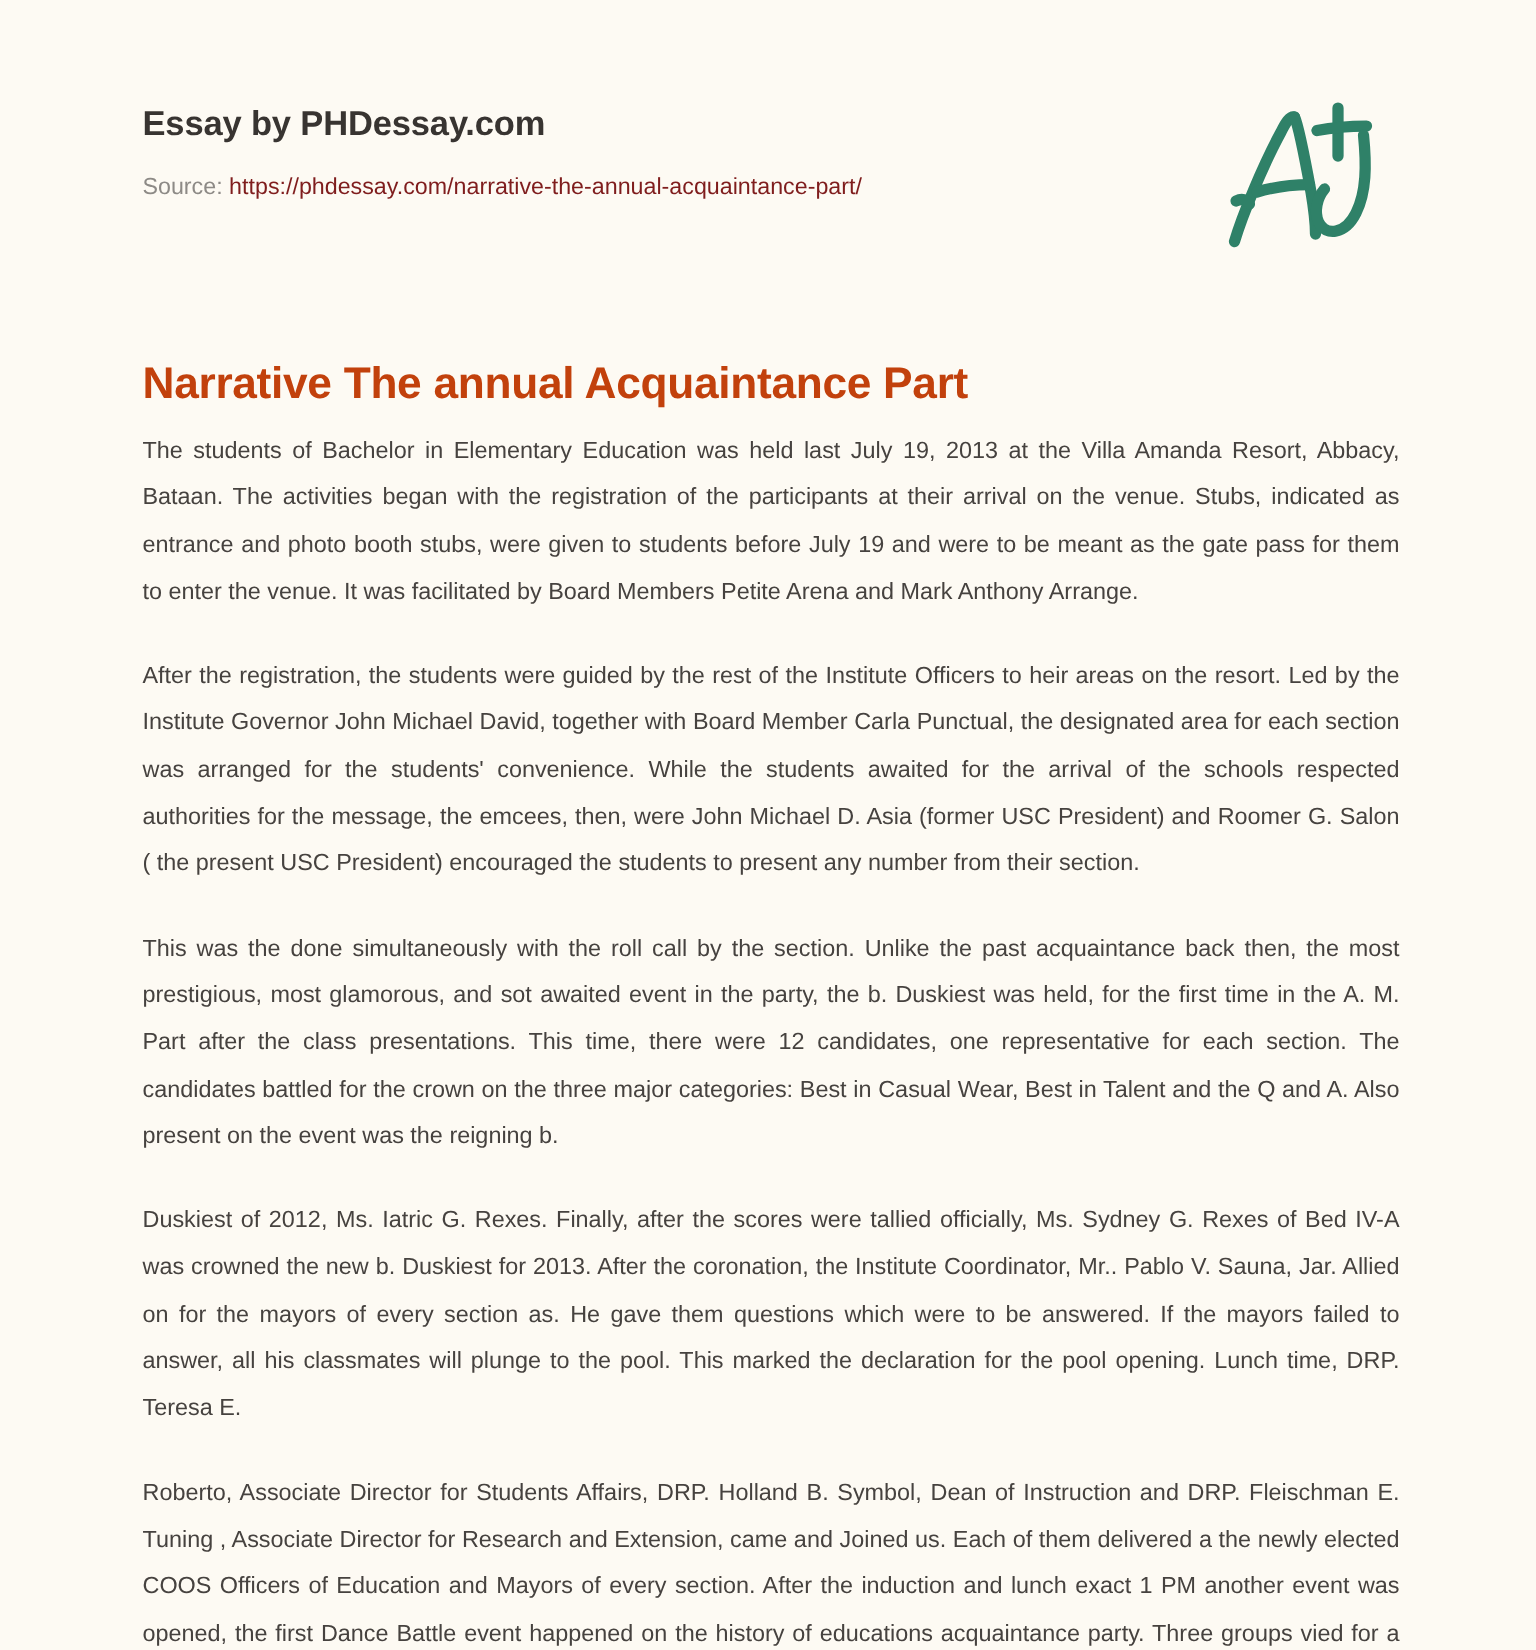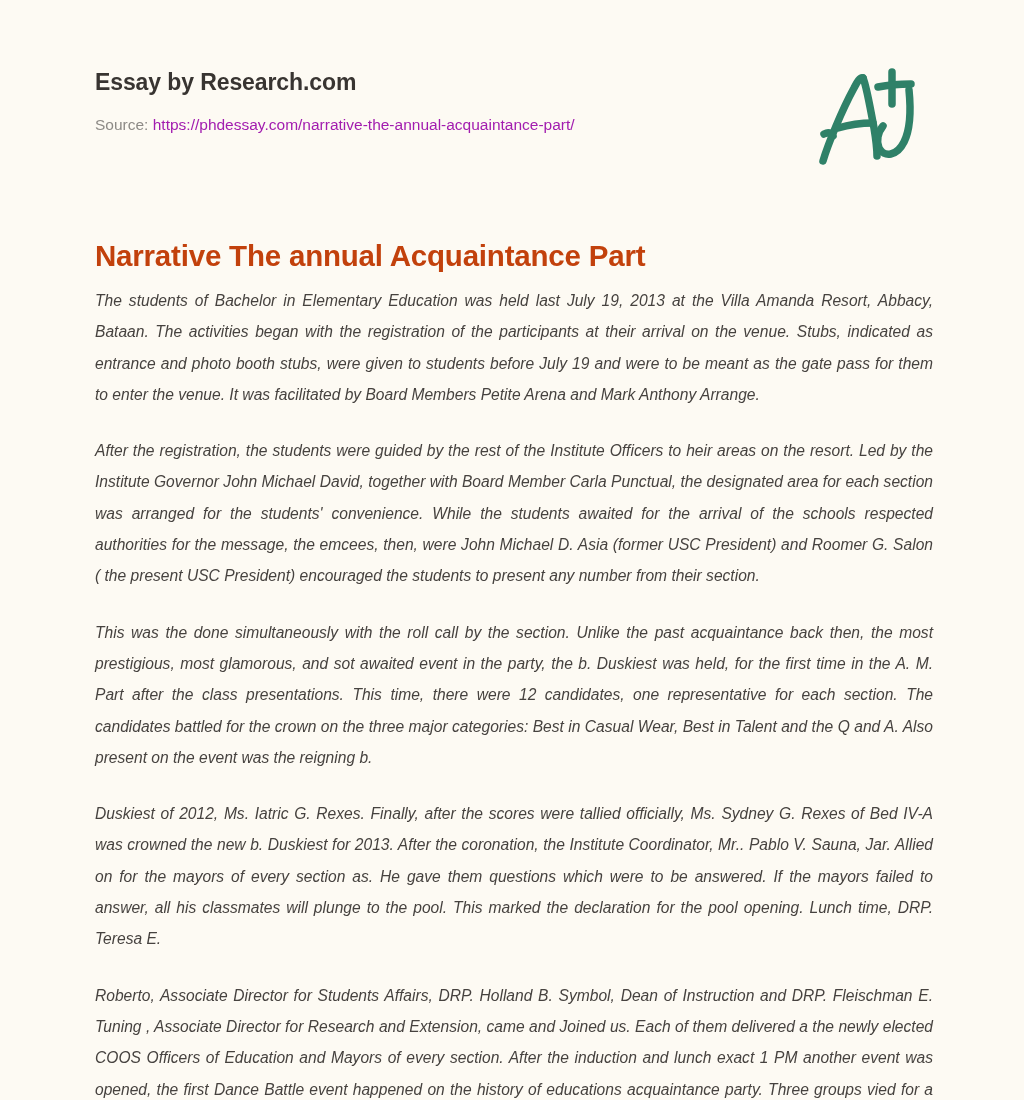--- a/index.html
+++ b/index.html
@@ -41,21 +41,21 @@
   .source-line {
     margin-top: 16px;
     font-size: 15.5px;
     line-height: 1.4;
     white-space: nowrap;
   }
   .source-label {
     color: #8d8a86;
   }
   .source-url {
-    color: #a21caf;
+    color: #7f1d1d;
     text-decoration: none;
   }
 
   
   .logo {
     position: absolute;
     left: 812px;
     top: 66px;
     width: 110px;
     height: 105px;
@@ -83,31 +83,30 @@
     width: 838px;
   }
   .body-copy p {
     margin: 0 0 25px 0;
     font-size: 15.6px;
     line-height: 31.3px;
     text-align: justify;
     text-justify: inter-word;
     color: #46423f;
     hyphens: none;
-    font-style: italic;
   }
   .body-copy p:last-child { margin-bottom: 0; }
 </style>
 </head>
 <body>
 
 <div class="page">
 
   <div class="header">
-    <div class="brand-line">Essay by Research.com</div>
+    <div class="brand-line">Essay by PHDessay.com</div>
     <div class="source-line">
       <span class="source-label">Source:</span>
       <a class="source-url" href="#">https://phdessay.com/narrative-the-annual-acquaintance-part/</a>
     </div>
   </div>
 
   <div class="logo">
     <svg viewBox="0 0 110 105" xmlns="http://www.w3.org/2000/svg" fill="none" stroke="#2f8168" stroke-width="7.5" stroke-linecap="round" stroke-linejoin="round">
 
       <path d="M11 95 C 16 78, 30 44, 42 22 C 45 16, 48 11, 51 12"></path>

